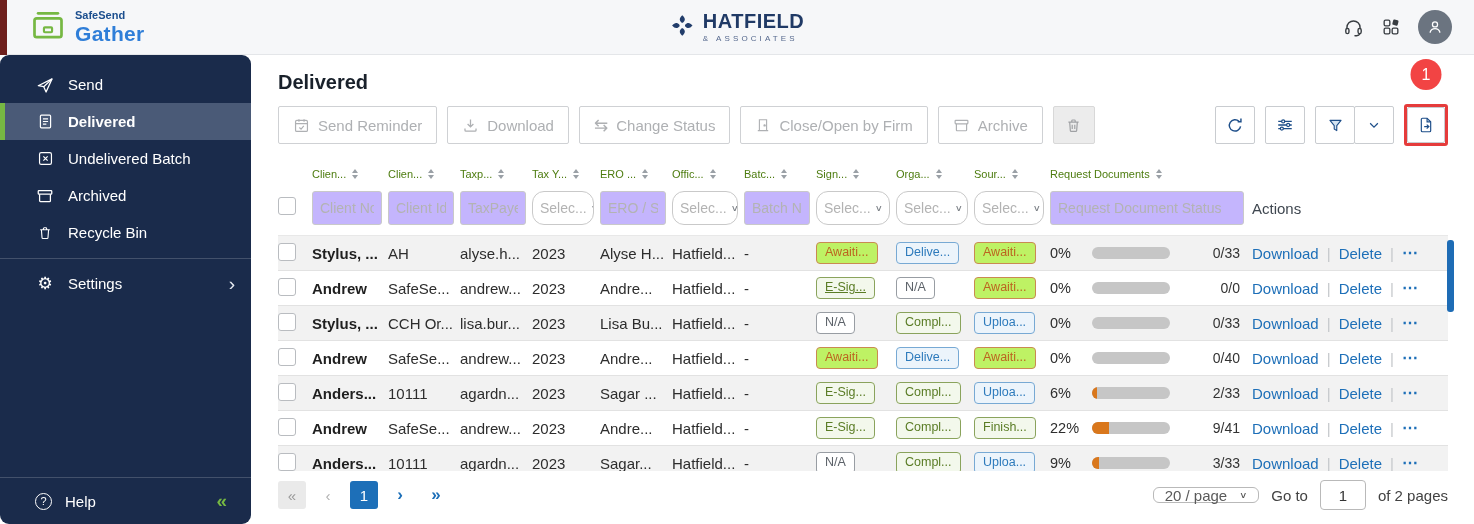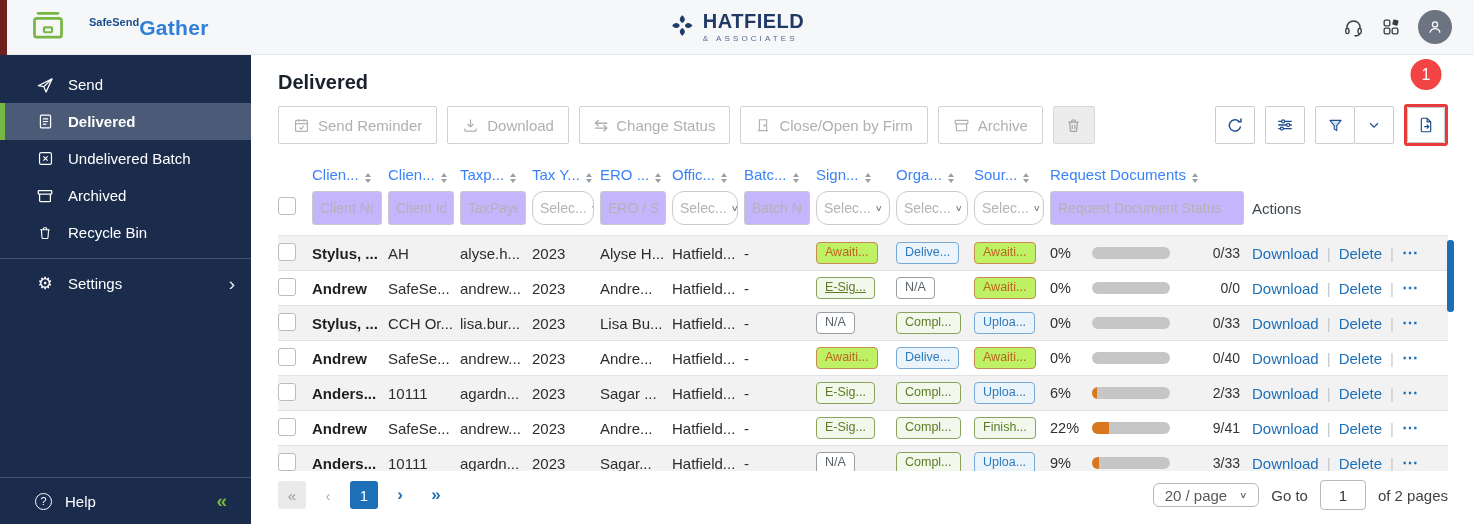--- a/index.html
+++ b/index.html
@@ -4,38 +4,38 @@
 <style>
   * { box-sizing: border-box; margin: 0; padding: 0; }
   html,body { width:1474px; height:524px; overflow:hidden; background:#fff;
     font-family:"Liberation Sans", sans-serif; }
 
   
   .topbar { height:55px; background:#f6f7f9; border-bottom:1px solid #e4e6e9;
     display:flex; align-items:center; position:relative; }
   .left-stripe { position:absolute; left:0; top:0; width:7px; height:55px; background:#6e201d; }
   .logo { margin-left:30px; display:flex; align-items:center; gap:9px; }
-  .brand-col { display:flex; flex-direction:row; line-height:1;margin-left:14px; }
+  .brand-col { display:flex; flex-direction:column; line-height:1; }
   .brand-name { font-size:11px; font-weight:bold; color:#1b4e8e; margin-bottom:2px; }
   .brand-product { font-size:21px; font-weight:bold; color:#2f7ed8; letter-spacing:0.3px; }
   .firm-logo { position:absolute; left:50%; top:50%; transform:translate(-50%,-50%);
     display:flex; align-items:center; gap:8px; }
   .firm-col { display:flex; flex-direction:column; }
   .firm-name { font-size:20px; font-weight:bold; color:#203a66; letter-spacing:0.5px; line-height:1; }
   .firm-sub { font-size:8px; letter-spacing:3.1px; color:#55688d; margin-top:3px; }
   .topbar-icons { margin-left:auto; margin-right:22px; display:flex; align-items:center; gap:17px; }
   .icon-btn { display:flex; align-items:center; justify-content:center; cursor:pointer; background:none; border:none; }
   .avatar { width:34px; height:34px; border-radius:50%; background:#6b7480;
     display:flex; align-items:center; justify-content:center; }
 
   
   .layout { display:flex; height:469px; }
 
   
-  .sidebar { width:251px; background:#1a2b4b; position:relative; flex-shrink:0; }
+  .sidebar { width:251px; background:#1a2b4b; position:relative; flex-shrink:0;border-radius:9px; }
   .side-nav { padding-top:11px; }
   .side-item { height:37px; display:flex; align-items:center; padding:0 16px 0 35px;
     color:#fff; font-size:15px; cursor:pointer; position:relative; }
   .side-item.active { background:#4a5a77; font-weight:bold; }
   .side-item.active::before { content:""; position:absolute; left:0; top:0; bottom:0; width:5px; background:#76b843; }
   .side-item.divider-above { margin-top:14px; }
   .side-item.divider-above::after { content:""; position:absolute; top:-7px; left:0; right:0; height:1px; background:rgba(255,255,255,0.18); }
   .side-icon { width:20px; margin-right:13px; display:flex; align-items:center; justify-content:center; color:#fff; }
   .side-chevron { margin-left:auto; font-size:19px; color:#e8ecf2; font-weight:normal; }
   .glyph { font-size:17px; line-height:1; }
@@ -64,21 +64,21 @@
   .export-wrap { position:relative; border:3px solid #e53b3b; border-radius:3px; }
   .export-wrap .tool-btn { width:38px; height:36px; border:1px solid #c9ccd0; }
   .badge-1 { position:absolute; top:-48px; left:50%; transform:translateX(-50%);
     width:31px; height:31px; border-radius:50%; background:#f24444; color:#fff;
     font-size:16px; display:flex; align-items:center; justify-content:center; }
 
   
   .grid { display:grid; align-items:center;
     grid-template-columns:34px 76px 72px 72px 68px 72px 72px 72px 80px 78px 76px 200px minmax(0,1fr); }
   .header-row { margin-top:16px; height:28px; }
-  .col-head { display:flex; align-items:flex-end; gap:6px; font-size:15px; color:#3b82f6; cursor:pointer; overflow:hidden; white-space:nowrap; }
+  .col-head { display:flex; align-items:center; gap:6px; font-size:11px; color:#4d7c0f; cursor:pointer; overflow:hidden; white-space:nowrap; }
   .sort { display:flex; flex-direction:column; gap:2px; flex-shrink:0; }
   .sort .up { width:0; height:0; border-left:3.5px solid transparent; border-right:3.5px solid transparent; border-bottom:4.5px solid #9aa0a6; }
   .sort .down { width:0; height:0; border-left:3.5px solid transparent; border-right:3.5px solid transparent; border-top:4.5px solid #9aa0a6; }
   .filter-row { height:40px; }
   .fcell { padding-right:6px; overflow:hidden; }
   .f-input { width:100%; height:34px; border:1px solid #c9c9c9; border-radius:3px;
     font-size:14px; color:#333; padding:0 7px; background:#c4b5fd; font-family:"Liberation Sans",sans-serif; }
   .f-input::placeholder { color:#b3b3b3; }
   .f-select { width:100%; height:34px; border:1px solid #c9c9c9; border-radius:12px;
     display:flex; align-items:center; justify-content:space-between; padding:0 7px;
@@ -113,21 +113,21 @@
 
   
   .pager { display:flex; align-items:center; margin-top:9px; font-size:15px; color:#333; gap:8px; }
   .pg { width:28px; height:28px; display:flex; align-items:center; justify-content:center;
     border-radius:3px; cursor:pointer; font-size:15px; }
   .pg.first { background:#eaeaea; color:#9a9a9a; }
   .pg.prev  { color:#b0b0b0; }
   .pg.cur   { background:#1d6fb8; color:#fff; }
   .pg.next, .pg.last { color:#1d6fb8; font-weight:bold; font-size:17px; }
   .pager-right { margin-left:auto; display:flex; align-items:center; gap:12px; color:#424242; }
-  .psize { border:1px solid #b9b9b9; border-radius:6px; height:24px; padding:0 11px;
+  .psize { border:1px solid #b9b9b9; border-radius:6px; height:16px; padding:0 11px;
     display:flex; align-items:center; gap:12px; color:#5a5a5a; font-size:15px; cursor:pointer; }
   .psize .chev { color:#555; font-size:11px; transform:scaleY(0.8); }
   .goto-input { width:46px; height:30px; border:1px solid #b9b9b9; border-radius:4px;
     text-align:center; font-size:15px; color:#333; font-family:"Liberation Sans",sans-serif; }
 </style>
 </head>
 <body>
 
 <header class="topbar">
   <div class="left-stripe"></div>

